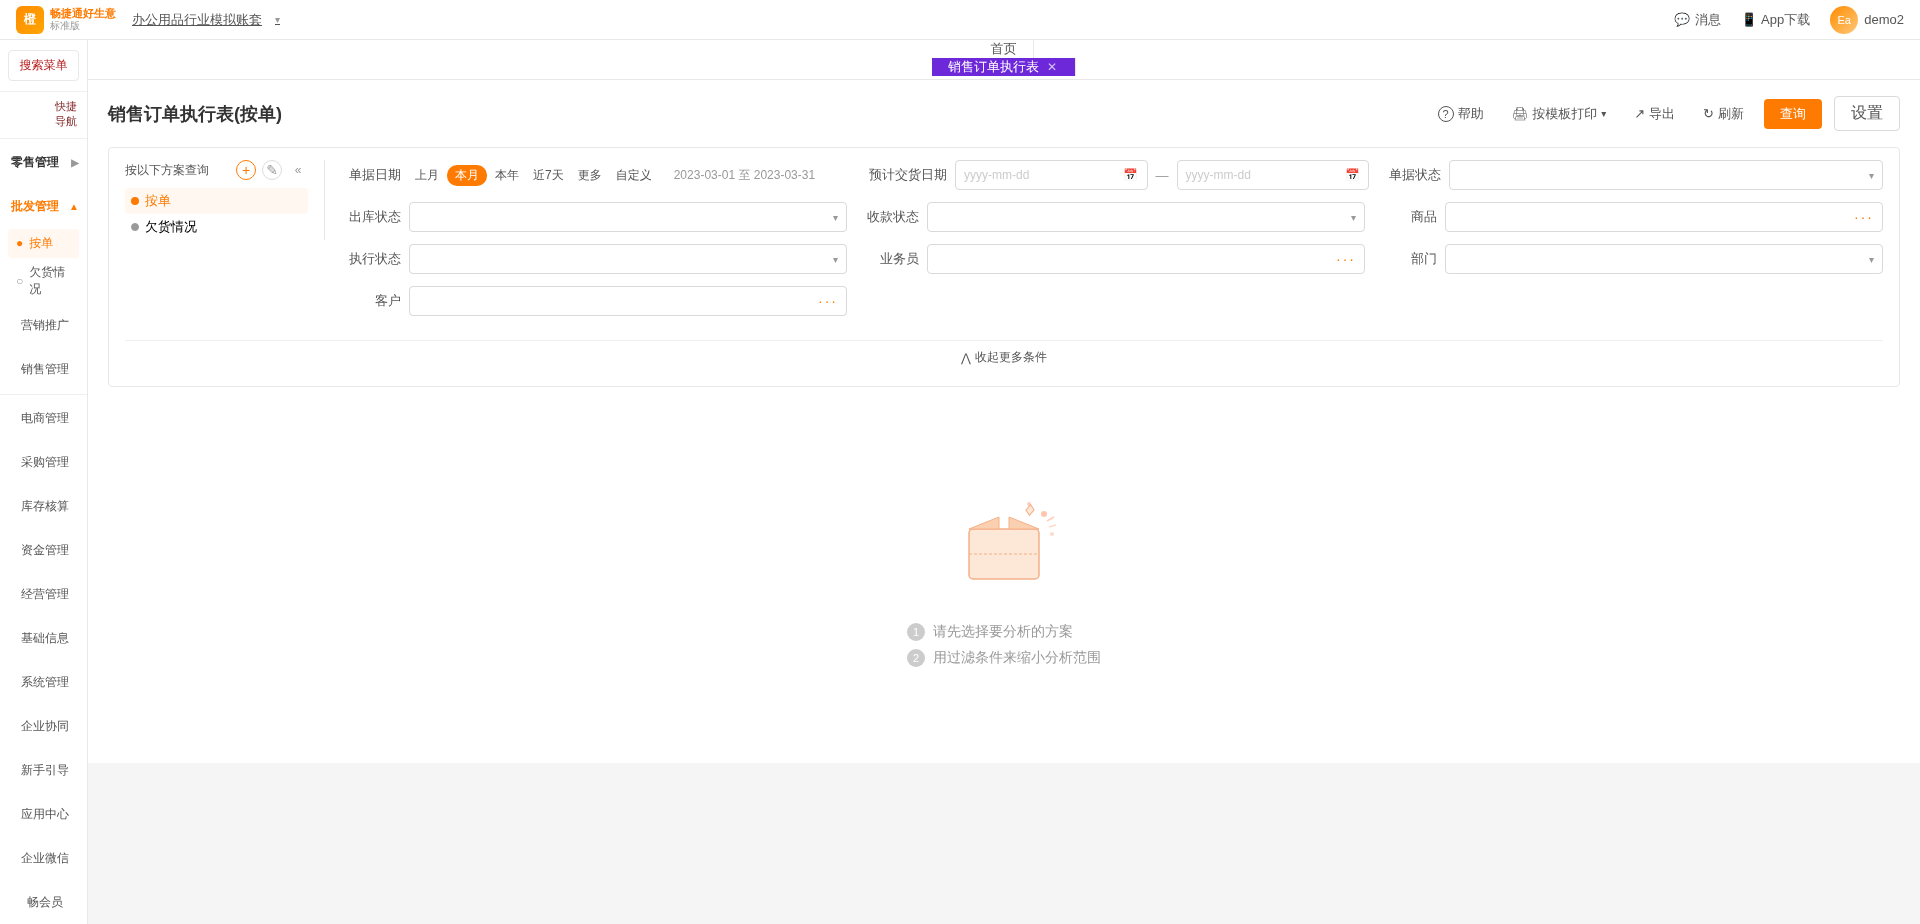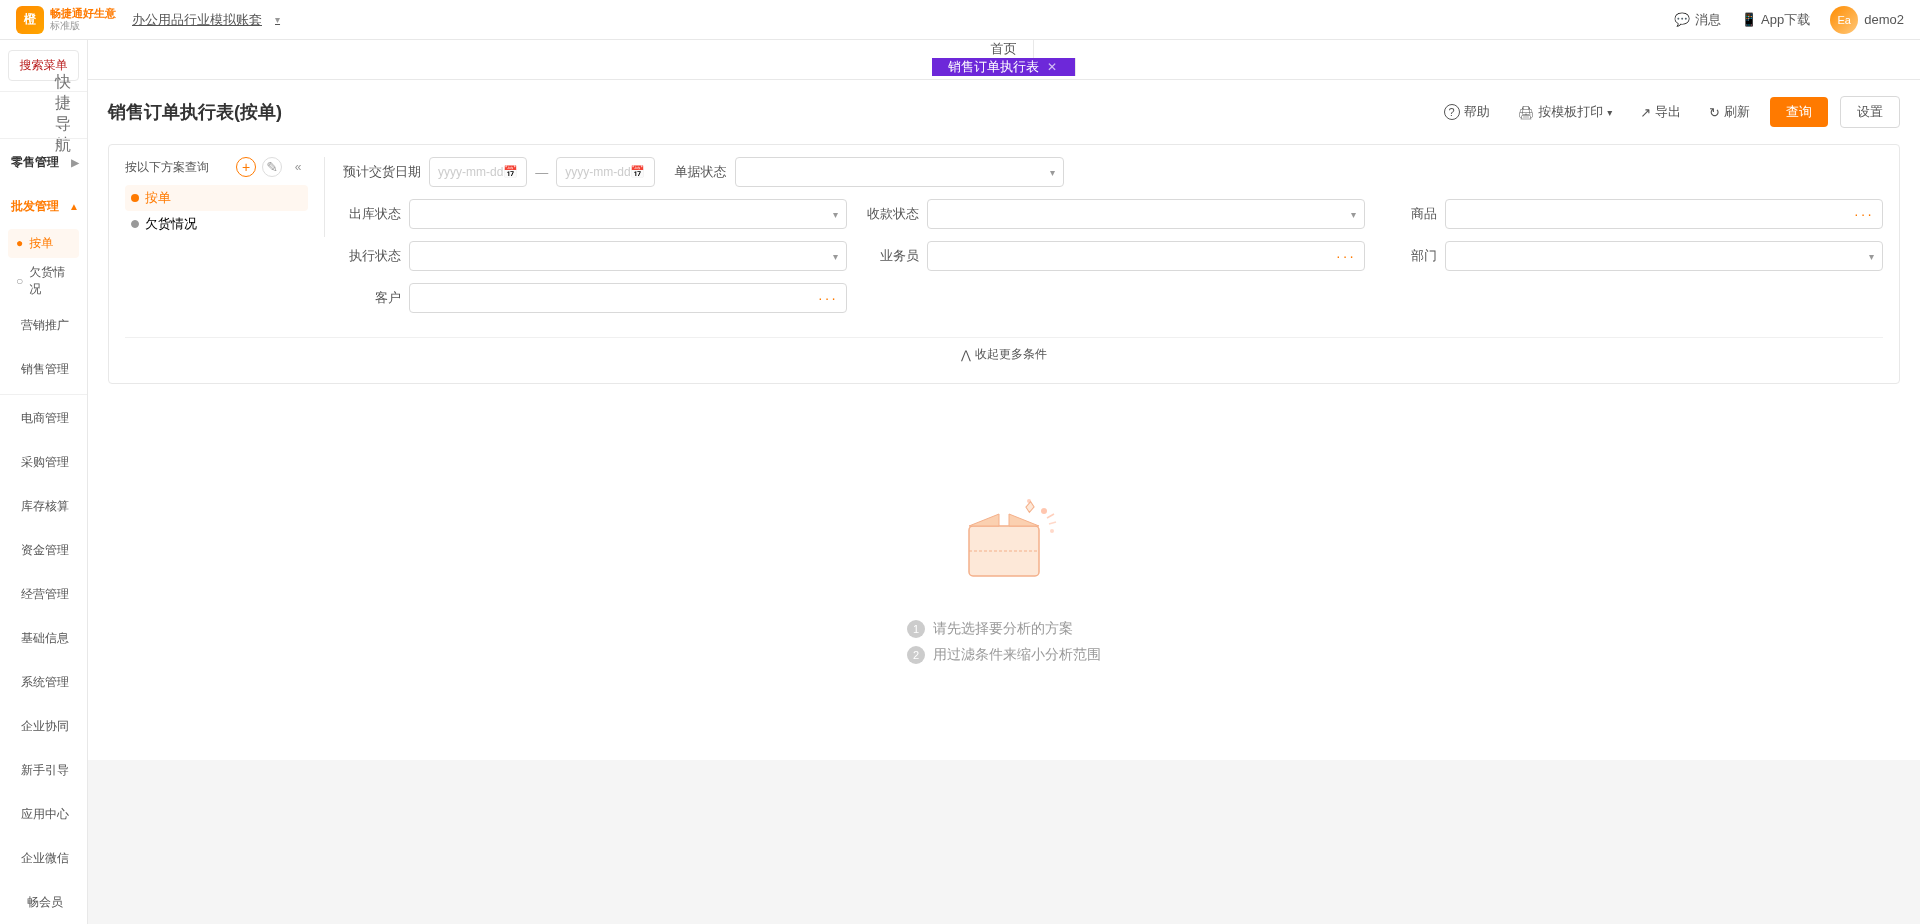--- a/index.html
+++ b/index.html
@@ -238,21 +238,21 @@
       padding: 6px 16px;
       font-size: 13px;
       cursor: pointer;
     }
     .btn-default {
       background: #fff;
       color: #555;
       border: 1px solid #d9d9d9;
       border-radius: 4px;
       padding: 6px 16px;
-      font-size: 13px;
+      font-size: 16px;
       cursor: pointer;
       font-family: Liberation Serif, serif;
     }
 
     
     .filter-area {
       border: 1px solid #e8e8e8;
       border-radius: 4px;
       padding: 12px 16px;
       background: #fff;
@@ -530,21 +530,21 @@
     </div>
   </div>
 </div>
 
 <div class="main-layout">
 
   <div class="sidebar">
     <div class="sidebar-search">
       <button class="sidebar-search-btn">搜索菜单</button>
     </div>
-    <div class="sidebar-item" style="font-size:16px;color:#737373;padding:8px;margin-left:44px;">
+    <div class="sidebar-item" style="font-size:11px;color:#7f1d1d;padding:8px;margin-left:44px;">
       <span>快捷导航</span>
     </div>
     <div class="sidebar-divider"></div>
 
     <div class="sidebar-item section-header">
       <span>零售管理</span>
       <span style="font-size:10px;color:#999;">▶</span>
     </div>
 
     <div class="sidebar-item section-header" style="color:#ff7a00;">
@@ -677,20 +677,32 @@
               <div class="scheme-item">
                 <div class="dot-gray"></div>
                 <span>欠货情况</span>
               </div>
             </div>
 
             <div class="filter-rows">
 
               <div class="filter-row" style="grid-template-columns: auto 1fr 1fr 1fr;">
 
+                <div class="filter-field" style="grid-column: 1/3;">
+                  <span class="filter-label">单据日期</span>
+                  <div class="date-tabs">
+                    <span class="date-tab">上月</span>
+                    <span class="date-tab active">本月</span>
+                    <span class="date-tab">本年</span>
+                    <span class="date-tab">近7天</span>
+                    <span class="date-tab">更多</span>
+                    <span class="date-tab">自定义</span>
+                  </div>
+                  <div style="margin-left:8px;font-size:12px;color:#999;">2023-03-01 至 2023-03-31</div>
+                </div>
 
                 <div class="filter-field">
                   <span class="filter-label" style="min-width:80px;">预计交货日期</span>
                   <div class="date-range">
                     <div class="date-input">
                       <span style="color:#ccc;font-size:12px;">yyyy-mm-dd</span>
                       <span style="color:#ccc;">📅</span>
                     </div>
                     <span class="date-sep">—</span>
                     <div class="date-input">

